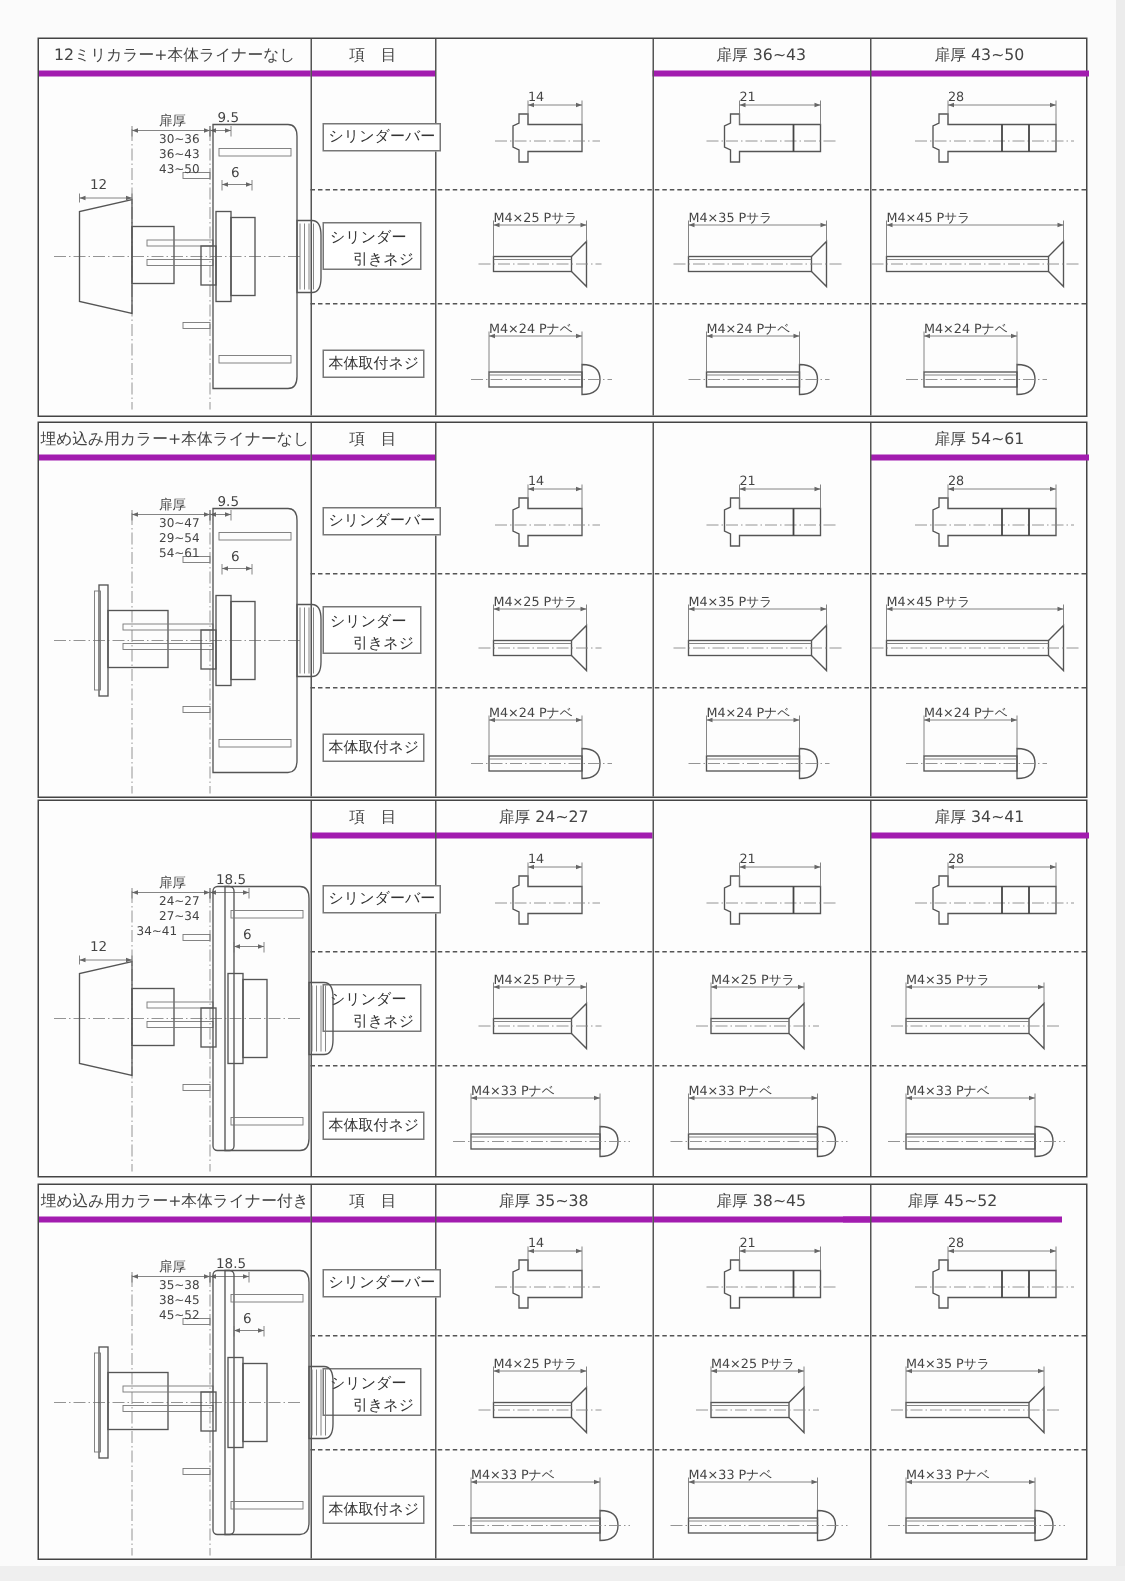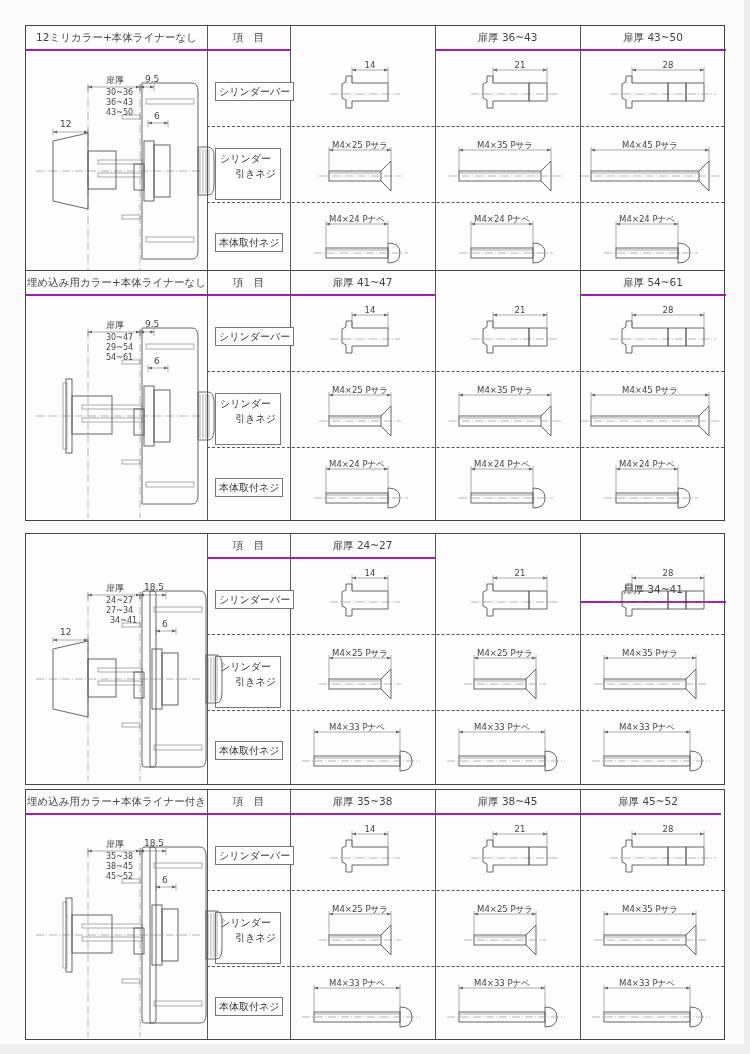--- a/index.html
+++ b/index.html
@@ -6,33 +6,33 @@
   body {
     width: 750px; height: 1054px; background: #fbfbfb; position: relative; overflow: hidden;
     font-family: "DejaVu Sans", "Liberation Sans", sans-serif; color: #333;
   }
   .page-edge { position: absolute; right: 0; top: 0; width: 6px; height: 1054px; background: #ececec; }
   .page-bottom { position: absolute; left: 0; bottom: 0; width: 750px; height: 10px; background: #efefef; }
   .section {
     position: absolute; left: 25px; width: 700px;
     border: 1.3px solid #444; box-sizing: border-box; background: #fdfdfd;
   }
-  .hdr { position: absolute; top: 0; height: 25px; border-bottom: 2px solid #a21caf; box-sizing: border-box;
+  .hdr { position: absolute; top: 0; height: 25px; border-bottom: 4px solid #a21caf; box-sizing: border-box;
          display: flex; align-items: center; justify-content: center; font-size: 10.5px; color: #444; }
   .vline { position: absolute; top: 0; bottom: 0; width: 0; border-left: 1px solid #555; }
   .dash { position: absolute; height: 0; border-top: 1px dashed #555; }
   .item-label {
     position: absolute; border: 1px solid #777; background: #fff; font-size: 10px; color: #333;
     padding: 1px 3px; line-height: 15px; box-sizing: border-box; white-space: nowrap;
   }
-  .item-label.two { width: 66px; height: 52px; line-height: 15px; padding: 2px 4px; }
+  .item-label.two { width: 66px; height: 32px; line-height: 15px; padding: 2px 4px; }
   .item-label.two .l2 { display: block; text-align: right; }
   .cell { position: absolute; }
   .cell svg { position: absolute; left: 0; top: 0; overflow: visible; }
-  .dim-text { position: absolute; font-size: 8.5px; color: #444; white-space: nowrap; text-align: center; }
+  .dim-text { position: absolute; font-size: 8.5px; color: #444; white-space: nowrap; }
   .diagram { position: absolute; left: 0; top: 25px; width: 181px; }
   .diagram svg { position: absolute; left: 0; top: 0; overflow: visible; }
   .dgt { position: absolute; font-size: 9px; color: #444; white-space: nowrap; }
   .dgt.small { font-size: 8px; line-height: 10px; }
 </style>
 </head>
 <body>
 
 <div class="page-edge"></div>
 <div class="page-bottom"></div>
@@ -231,25 +231,24 @@
             <line x1="36" y1="22" x2="98" y2="22" stroke="#777" stroke-width="0.6" fill="none"></line>
             <line x1="36" y1="19" x2="36" y2="46" stroke="#777" stroke-width="0.6" fill="none"></line>
             <line x1="98" y1="19" x2="98" y2="41" stroke="#777" stroke-width="0.6" fill="none"></line>
             <path d="M36,22 l4,-1.5 l0,3 z" fill="#666"></path>
             <path d="M98,22 l-4,-1.5 l0,3 z" fill="#666"></path>
           </svg>
           <div class="dim-text" style="left: 36px; width: 62px; top: 12px;">M4×24 Pナベ</div>
         </div>
       </div>
   </div>
-    <div class="section" style="top: 270px; height: 251px;">
+    <div class="section" style="top: 281px; height: 251px;">
 
     <div class="hdr" style="left:0;width:181px;">埋め込み用カラー+本体ライナーなし</div>
     <div class="hdr" style="left:181px;width:83px;">項　目</div>
-    <div class="hdr" style="left:264px;width:145px;">扉厚 41~47</div>
     <div class="hdr" style="left:554px;width:146px;">扉厚 54~61</div>
 
     <div class="vline" style="left:181px;"></div>
     <div class="vline" style="left:264px;"></div>
     <div class="vline" style="left:409px;"></div>
     <div class="vline" style="left:554px;"></div>
 
     <div class="dash" style="left:181px;right:0;top:100px;"></div>
     <div class="dash" style="left:181px;right:0;top:176px;"></div>
 
@@ -430,21 +429,21 @@
             <path d="M98,22 l-4,-1.5 l0,3 z" fill="#666"></path>
           </svg>
           <div class="dim-text" style="left: 36px; width: 62px; top: 12px;">M4×24 Pナベ</div>
         </div>
       </div>
   </div>
     <div class="section" style="top: 533px; height: 252px;">
 
     <div class="hdr" style="left:181px;width:83px;">項　目</div>
     <div class="hdr" style="left:264px;width:145px;">扉厚 24~27</div>
-    <div class="hdr" style="left:554px;width:146px;margin-top:44px;">扉厚 34~41</div>
+    <div class="hdr" style="left:554px;width:146px;">扉厚 34~41</div>
 
     <div class="vline" style="left:181px;"></div>
     <div class="vline" style="left:264px;"></div>
     <div class="vline" style="left:409px;"></div>
     <div class="vline" style="left:554px;"></div>
 
     <div class="dash" style="left:181px;right:0;top:100px;"></div>
     <div class="dash" style="left:181px;right:0;top:176px;"></div>
 
     <div class="item-label" style="left:189px;top:56px;">シリンダーバー</div>
@@ -494,21 +493,21 @@
           <line x1="191" y1="98" x2="191" y2="142" stroke="#777" stroke-width="0.6" fill="none"></line>
           <line x1="130" y1="72" x2="150" y2="72" stroke="#777" stroke-width="0.6" fill="none"></line>
           <line x1="130" y1="69" x2="130" y2="76" stroke="#777" stroke-width="0.6" fill="none"></line>
           <line x1="150" y1="69" x2="150" y2="76" stroke="#777" stroke-width="0.6" fill="none"></line>
           <path d="M130,72 l4,-1.5 l0,3 z" fill="#666"></path>
           <path d="M150,72 l-4,-1.5 l0,3 z" fill="#666"></path>
         </svg>
         <div class="dgt" style="left: 80px; top: 23px;">扉厚</div>
         <div class="dgt small" style="left: 80px; top: 37px;">24~27</div>
         <div class="dgt small" style="left: 80px; top: 47px;">27~34</div>
-        <div class="dgt small" style="left: 84px; top: 57px;">34~41</div>
+        <div class="dgt small" style="left: 65px; top: 57px;">34~41</div>
         <div class="dgt" style="left: 118px; top: 23px;">18.5</div>
         <div class="dgt" style="left: 34px; top: 68px;">12</div>
         <div class="dgt" style="left: 136px; top: 60px;">6</div>
       </div>
 
     <div class="cells">
         <div class="cell" style="left: 264px; top: 25px; width: 145px; height: 76px;">
           <svg width="145" height="76">
             <path d="M56,25 L62,25 L62,32 L98,32 L98,50 L62,50 L62,57 L56,57 L56,49 L52,47 L52,33 L56,31 Z" stroke="#555" stroke-width="0.9" fill="none"></path>
             <line x1="40" y1="43" x2="110" y2="43" stroke="#888" stroke-width="0.6" stroke-dasharray="8 2 1 2" fill="none"></line>
@@ -632,21 +631,21 @@
           <div class="dim-text" style="left: 24px; width: 86px; top: 12px;">M4×33 Pナベ</div>
         </div>
       </div>
   </div>
     <div class="section" style="top: 789px; height: 251px; padding-left: 28px;">
 
     <div class="hdr" style="left:0;width:181px;">埋め込み用カラー+本体ライナー付き</div>
     <div class="hdr" style="left:181px;width:83px;">項　目</div>
     <div class="hdr" style="left:264px;width:145px;">扉厚 35~38</div>
     <div class="hdr" style="left:409px;width:145px;">扉厚 38~45</div>
-    <div class="hdr" style="left:549px;width:146px;text-align:center;">扉厚 45~52</div>
+    <div class="hdr" style="left:536px;width:146px;text-align:center;">扉厚 45~52</div>
 
     <div class="vline" style="left:181px;"></div>
     <div class="vline" style="left:264px;"></div>
     <div class="vline" style="left:409px;"></div>
     <div class="vline" style="left:554px;"></div>
 
     <div class="dash" style="left:181px;right:0;top:100px;"></div>
     <div class="dash" style="left:181px;right:0;top:176px;"></div>
 
     <div class="item-label" style="left:189px;top:56px;">シリンダーバー</div>

